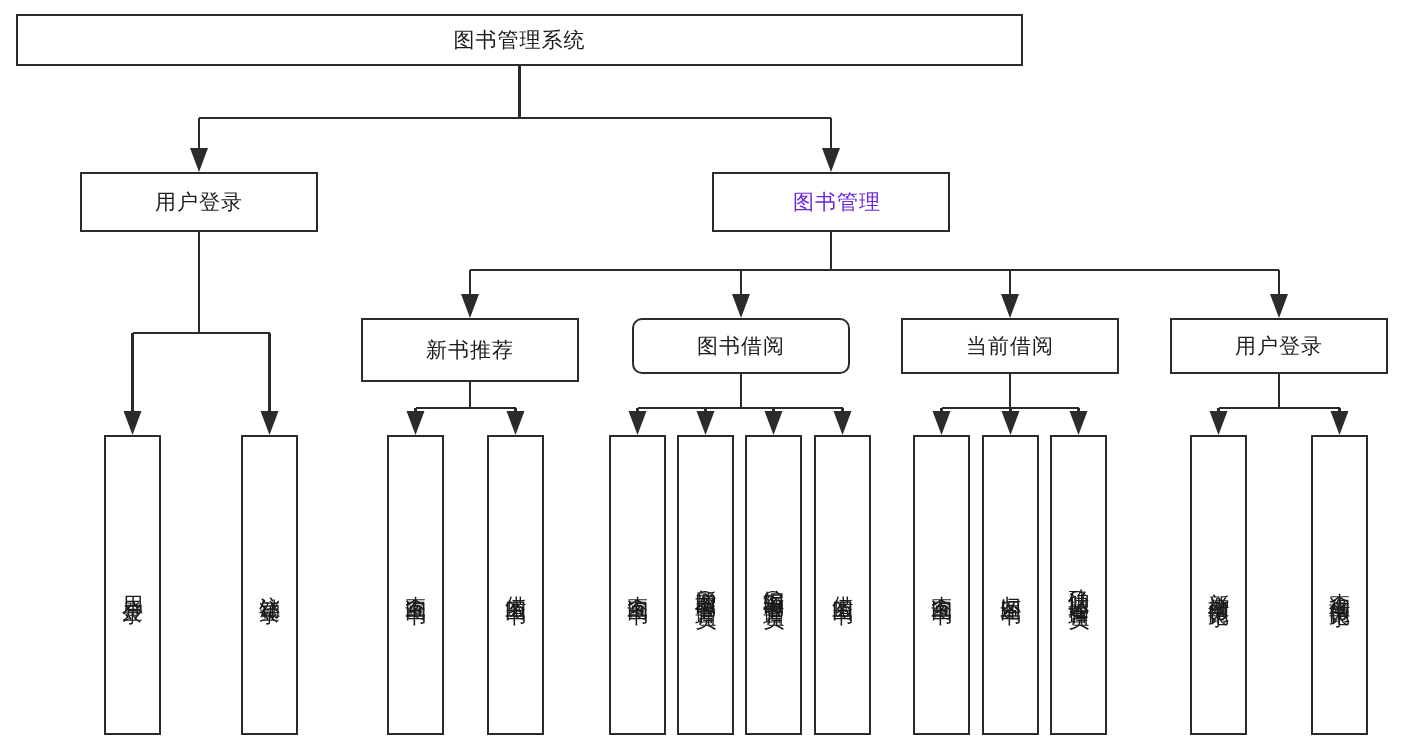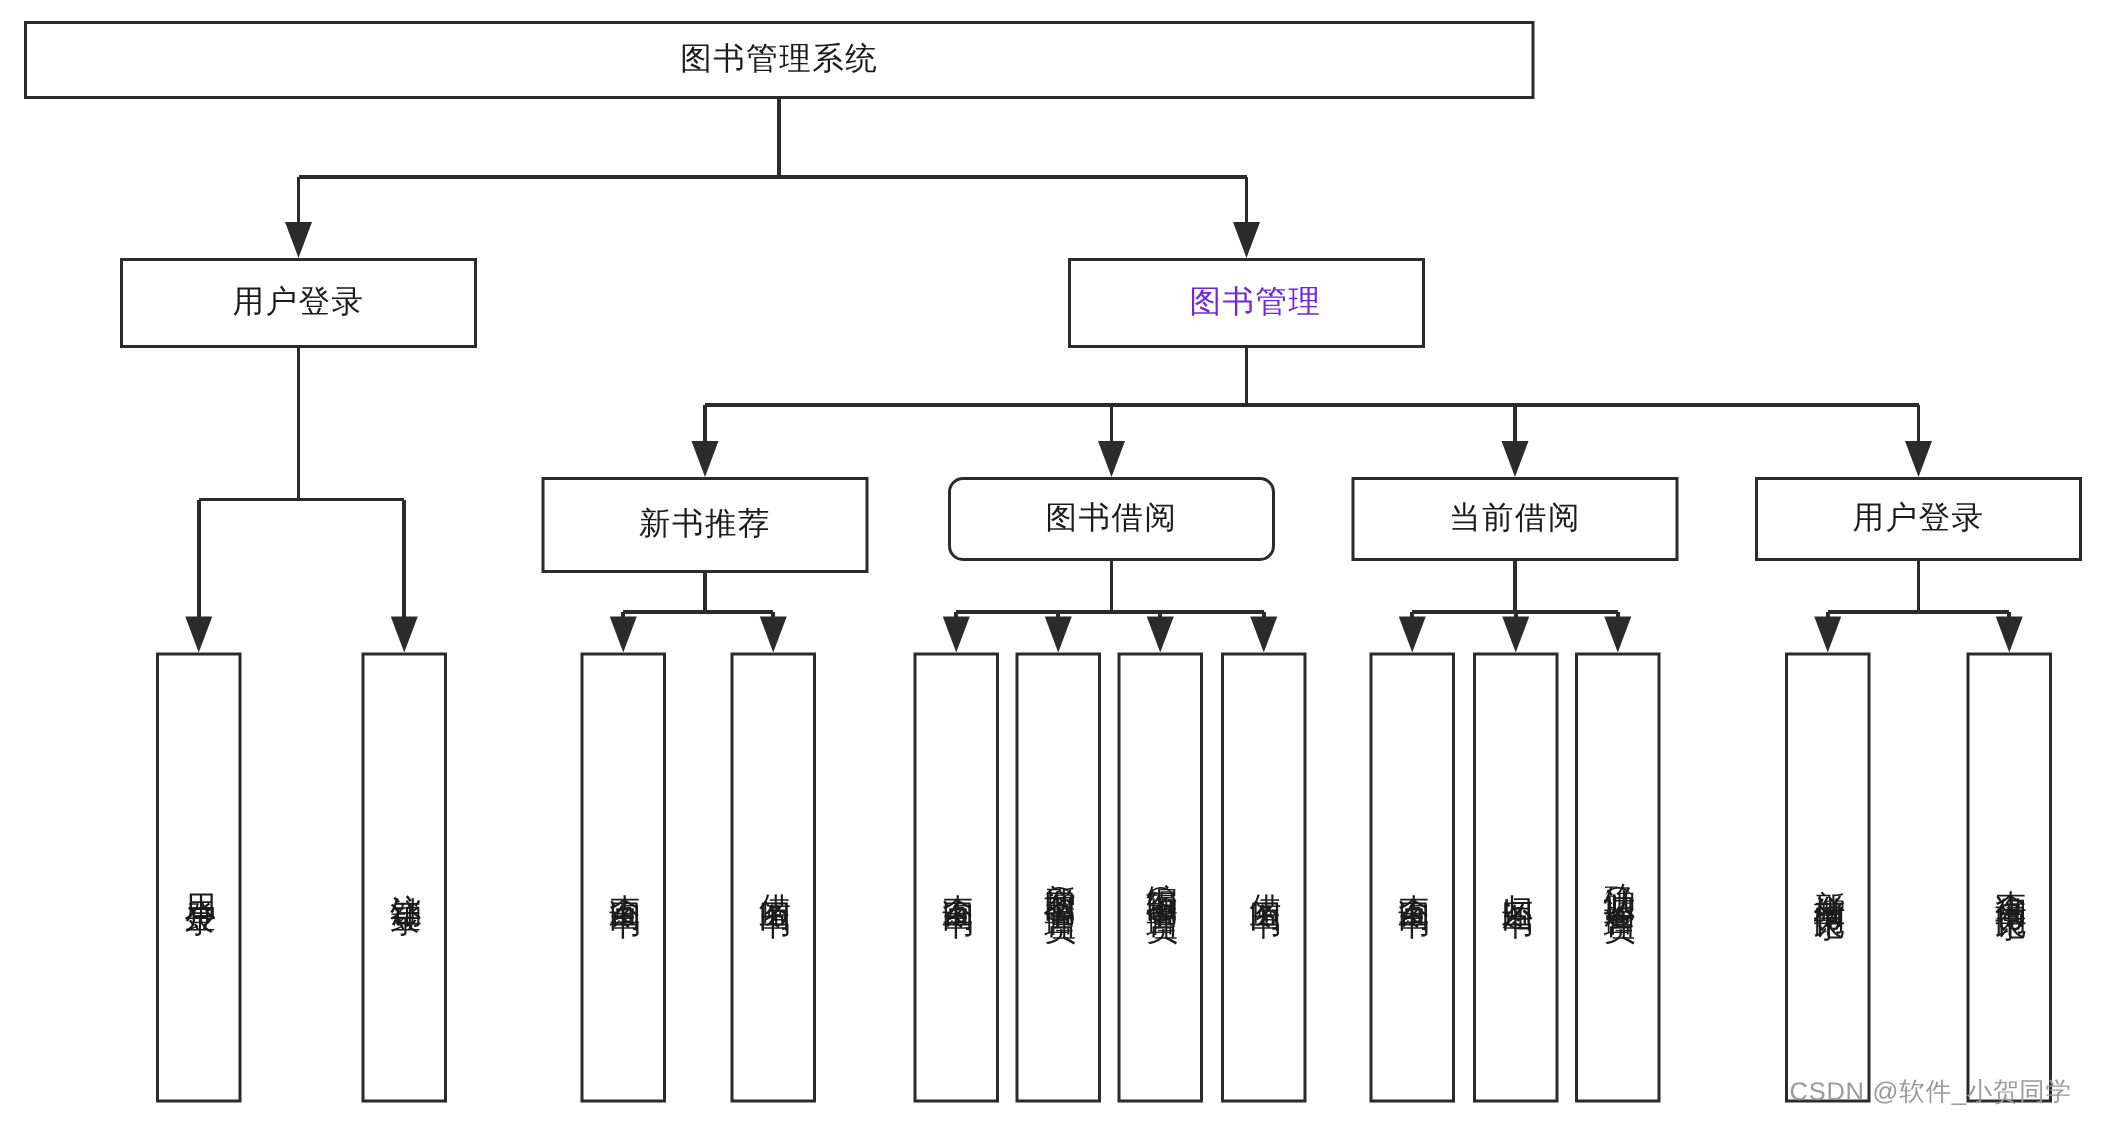--- a/index.html
+++ b/index.html
@@ -181,14 +181,13 @@
       <div class="node-box vertical" style="left: 1050px; top: 435px; width: 57px; height: 300px; background: rgb(255, 255, 255); border-color: rgb(43, 43, 43);">
         <span class="node-label" style="color: rgb(27, 27, 27);">确认归还（管理员）</span>
       </div>
       <div class="node-box vertical" style="left: 1190px; top: 435px; width: 57px; height: 300px; background: rgb(255, 255, 255); border-color: rgb(43, 43, 43);">
         <span class="node-label" style="color: rgb(27, 27, 27);">新增借阅记录</span>
       </div>
       <div class="node-box vertical" style="left: 1311px; top: 435px; width: 57px; height: 300px; background: rgb(255, 255, 255); border-color: rgb(43, 43, 43);">
         <span class="node-label" style="color: rgb(27, 27, 27);">查询借阅记录</span>
       </div>
     </div>
-  <div class="watermark" style="left: 1193px; top: 716px; color: rgb(154, 154, 154);">CSDN @软件_小贺同学</div>
 </div>
 
 </body></html>

